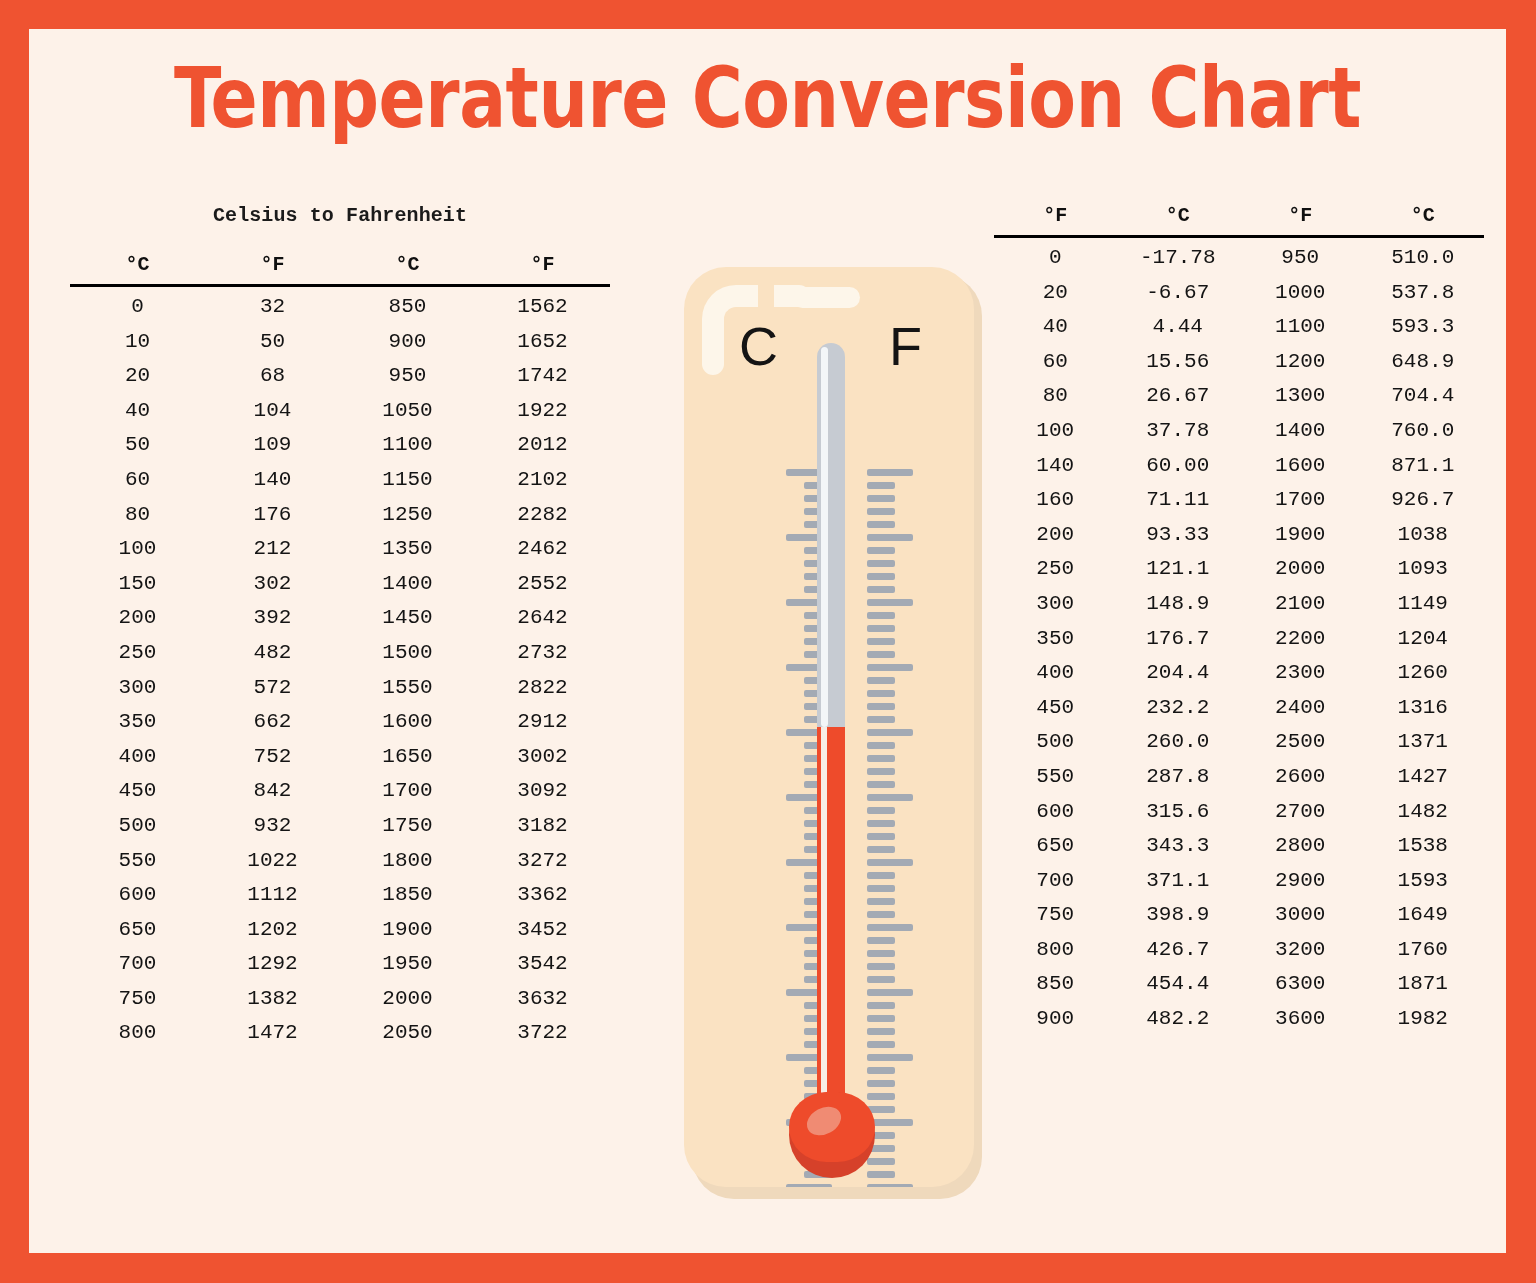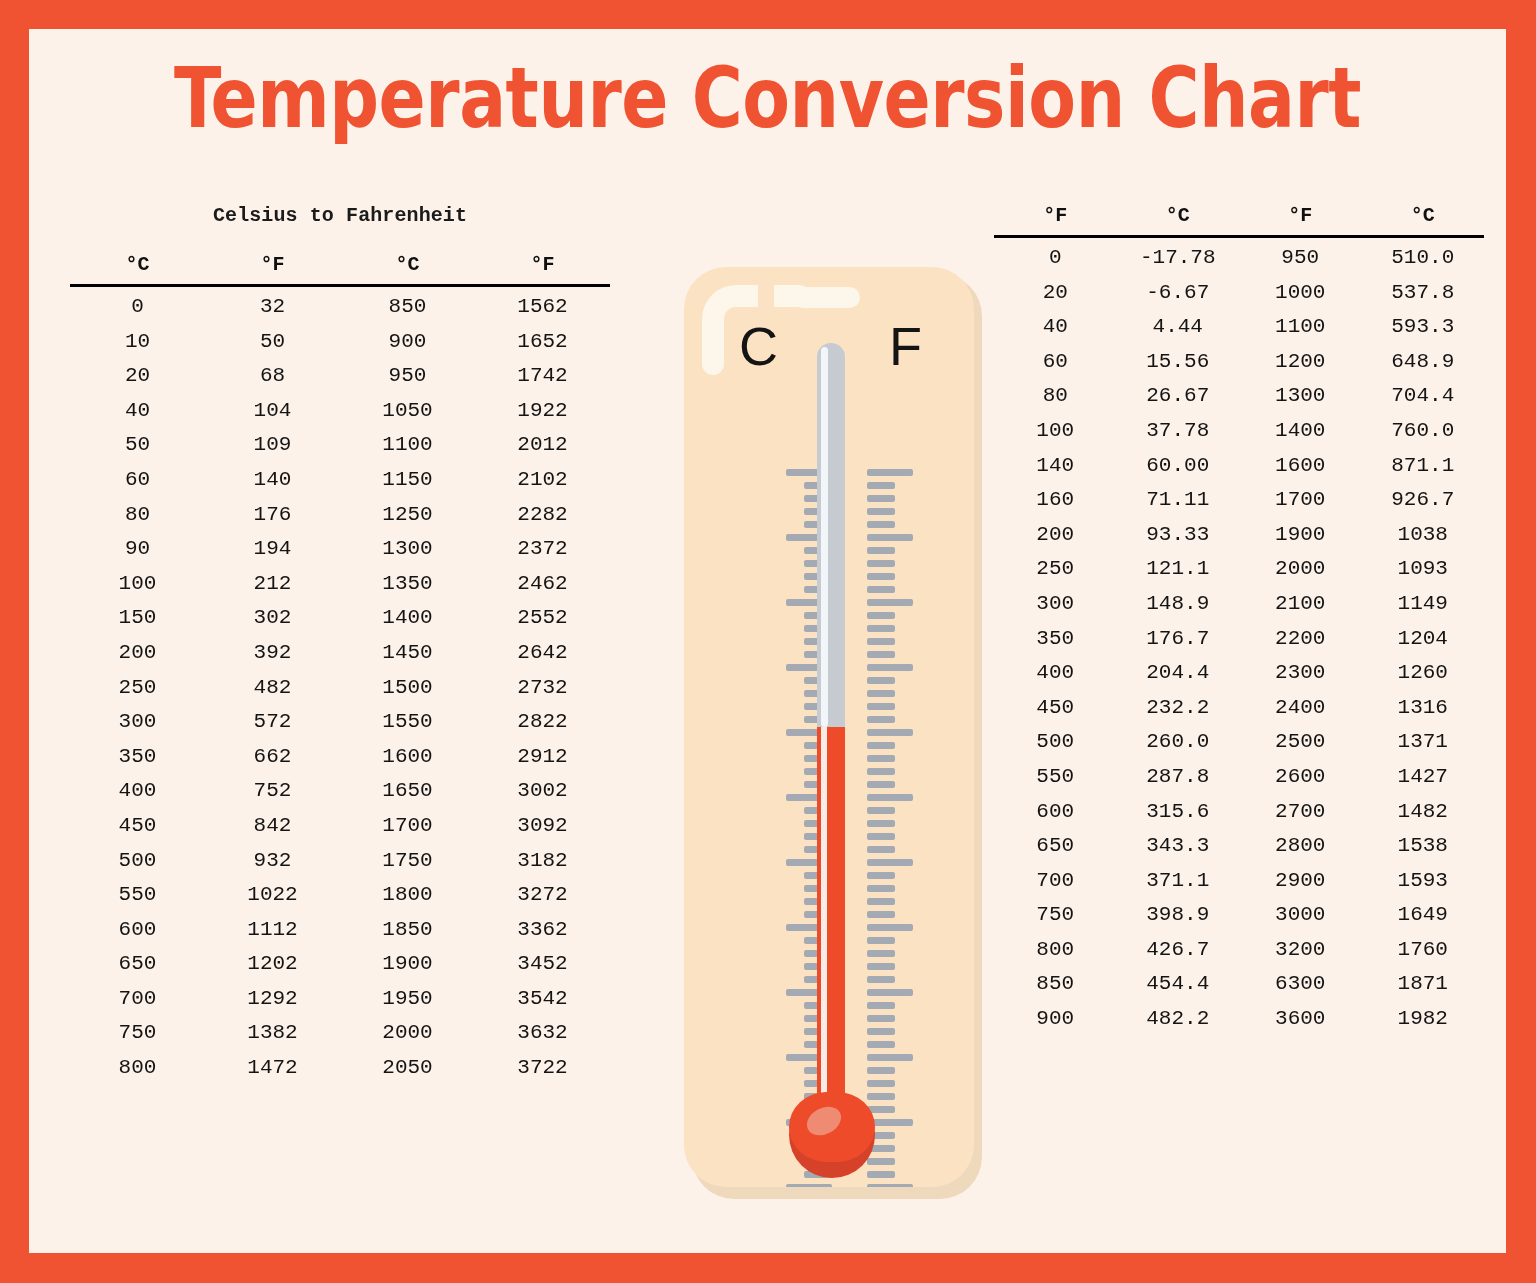--- a/index.html
+++ b/index.html
@@ -300,26 +300,20 @@
               <td>60</td>
               <td>140</td>
               <td>1150</td>
               <td>2102</td>
             </tr>
             <tr>
               <td>80</td>
               <td>176</td>
               <td>1250</td>
               <td>2282</td>
-            </tr>
-            <tr>
-              <td>90</td>
-              <td>194</td>
-              <td>1300</td>
-              <td>2372</td>
             </tr>
             <tr>
               <td>100</td>
               <td>212</td>
               <td>1350</td>
               <td>2462</td>
             </tr>
             <tr>
               <td>150</td>
               <td>302</td>

